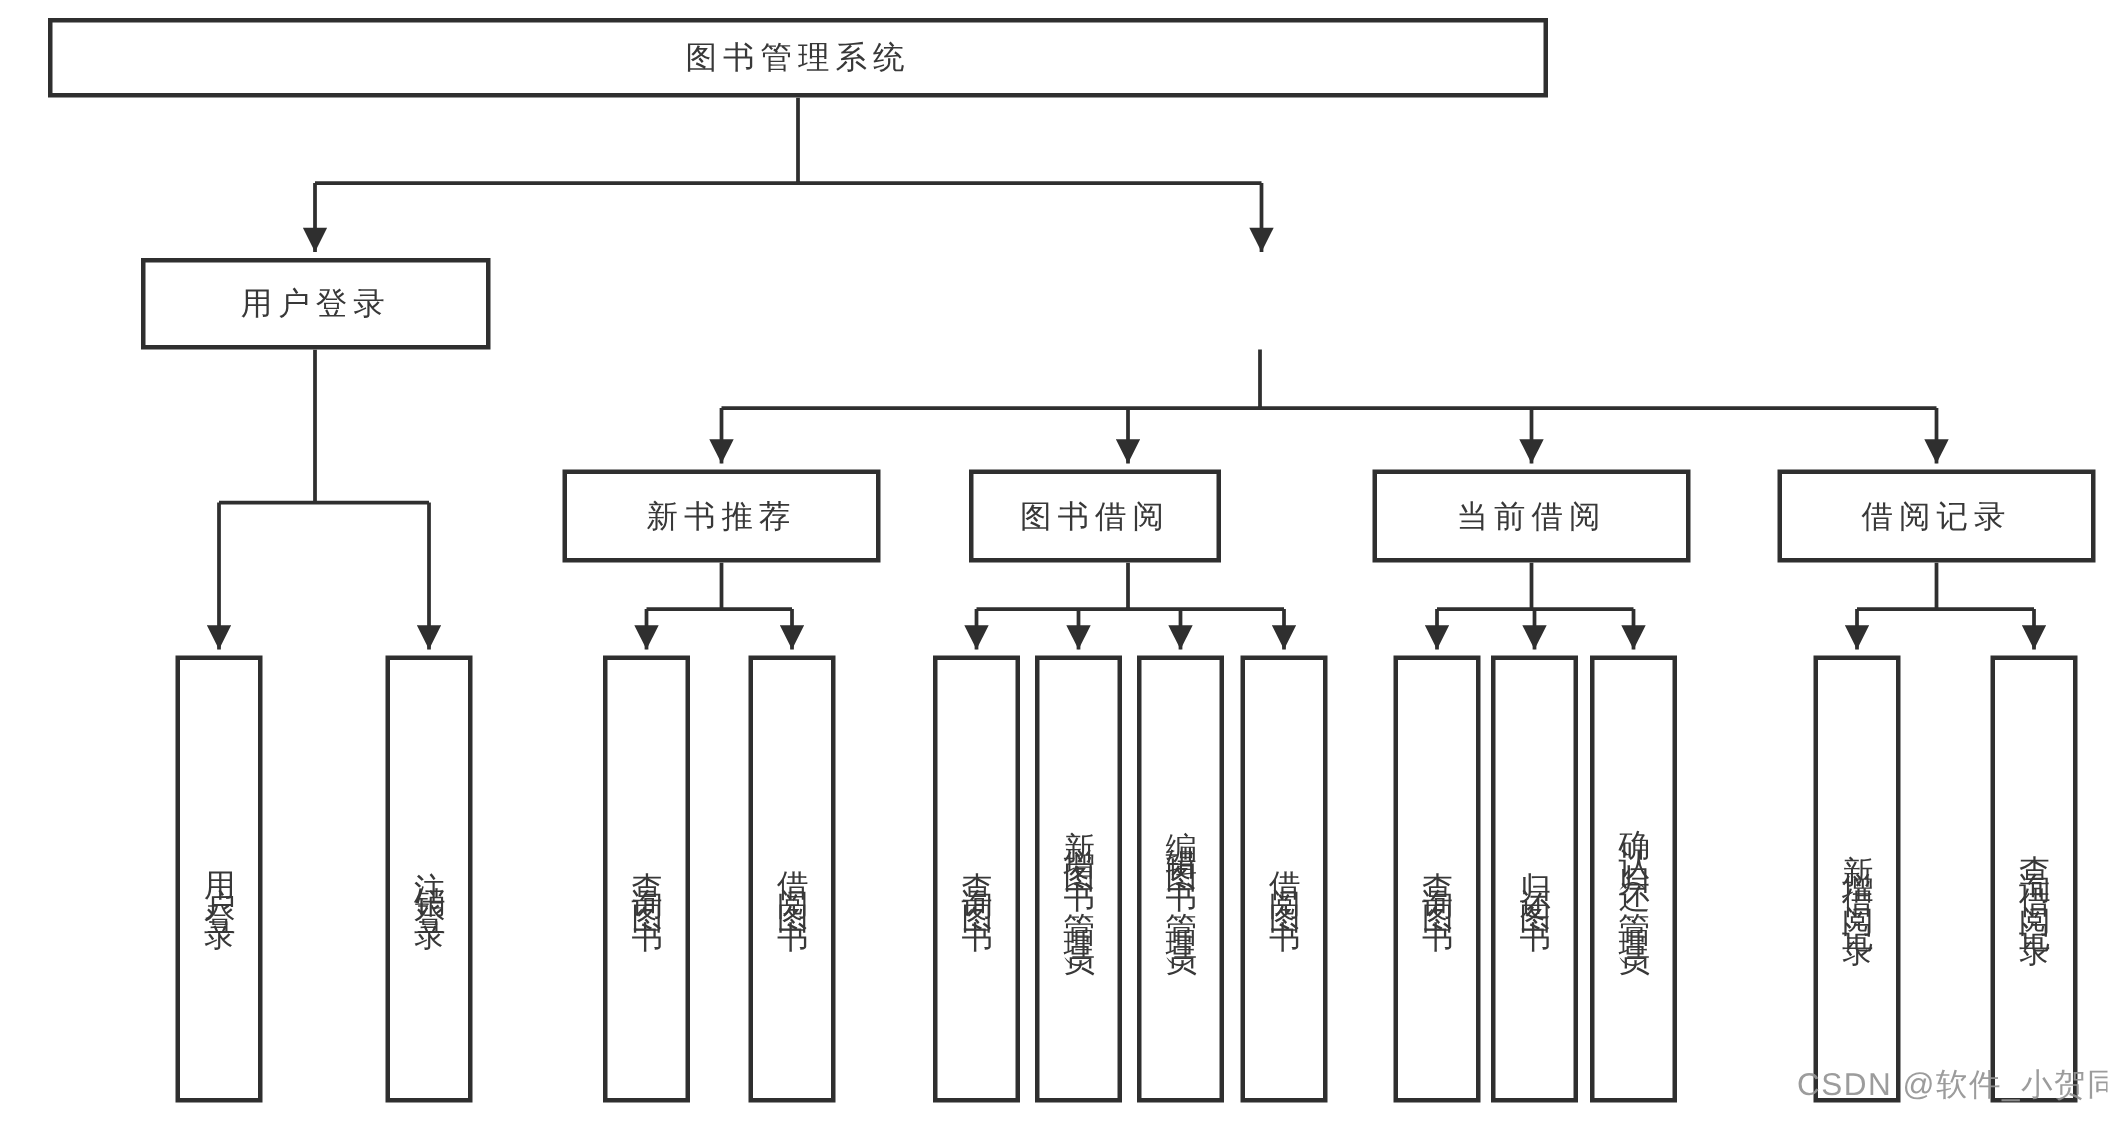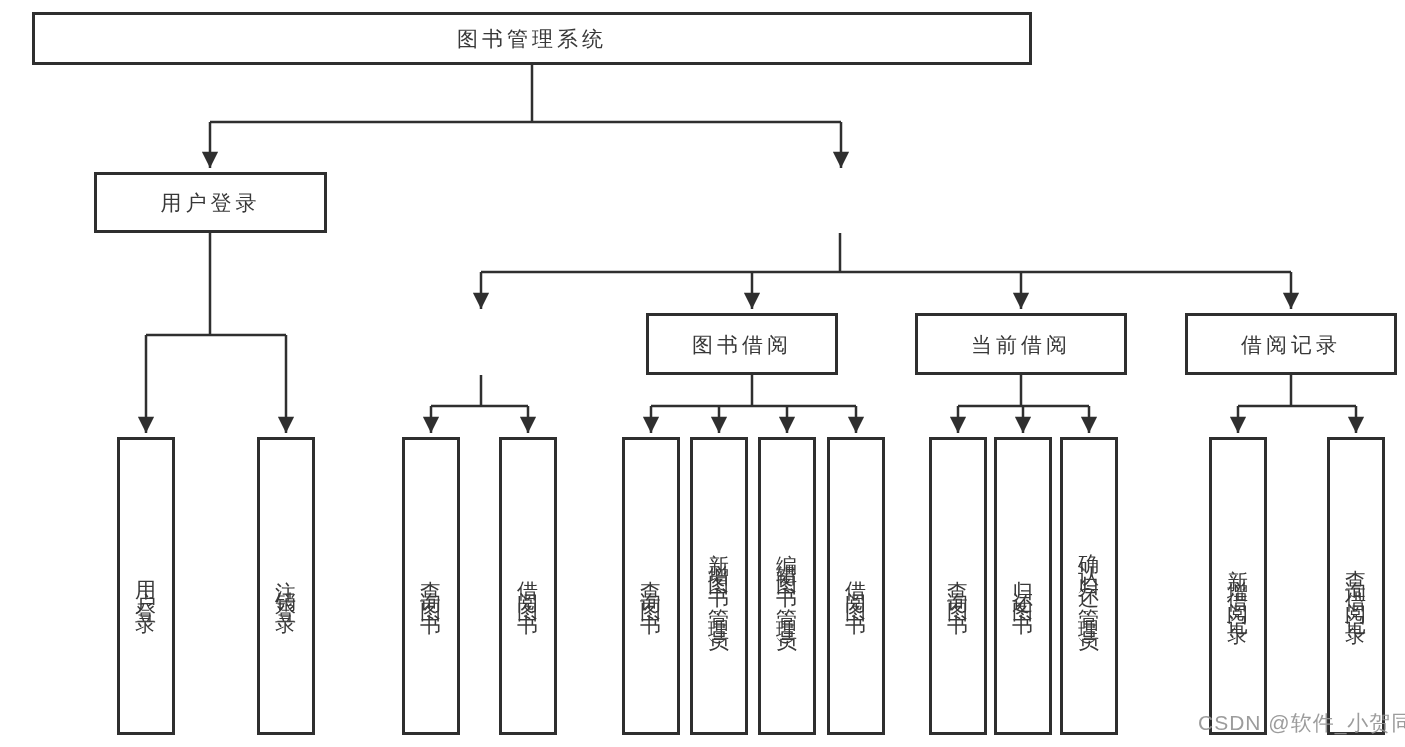--- a/index.html
+++ b/index.html
@@ -68,21 +68,22 @@
       <path d="M1279 375 V406 M1226 406 H1344"></path>
       <line x1="1226" y1="406" x2="1226" y2="433" marker-end="url(#ah)"></line>
       <line x1="1344" y1="406" x2="1344" y2="433" marker-end="url(#ah)"></line>
     </g>
   </svg>
 
   <div class="node" style="left:20px;top:12px;width:1000px;height:53px">图书管理系统</div>
 
   <div class="node" style="left:82px;top:172px;width:233px;height:61px">用户登录</div>
 
-  <div class="node" style="left:634px;top:313px;width:192px;height:62px">图书借阅</div>
+  <div class="node" style="left:363px;top:313px;width:212px;height:62px">新书推荐</div>
+  <div class="node" style="left:634px;top:313px;width:168px;height:62px">图书借阅</div>
   <div class="node" style="left:903px;top:313px;width:212px;height:62px">当前借阅</div>
   <div class="node" style="left:1173px;top:313px;width:212px;height:62px">借阅记录</div>
 
   <div class="node v" style="left:105px;top:437px;width:58px;height:298px">用户登录</div>
   <div class="node v" style="left:245px;top:437px;width:58px;height:298px">注销登录</div>
 
   <div class="node v" style="left:390px;top:437px;width:58px;height:298px">查询图书</div>
   <div class="node v" style="left:487px;top:437px;width:58px;height:298px">借阅图书</div>
 
   <div class="node v" style="left:610px;top:437px;width:58px;height:298px">查询图书</div>

